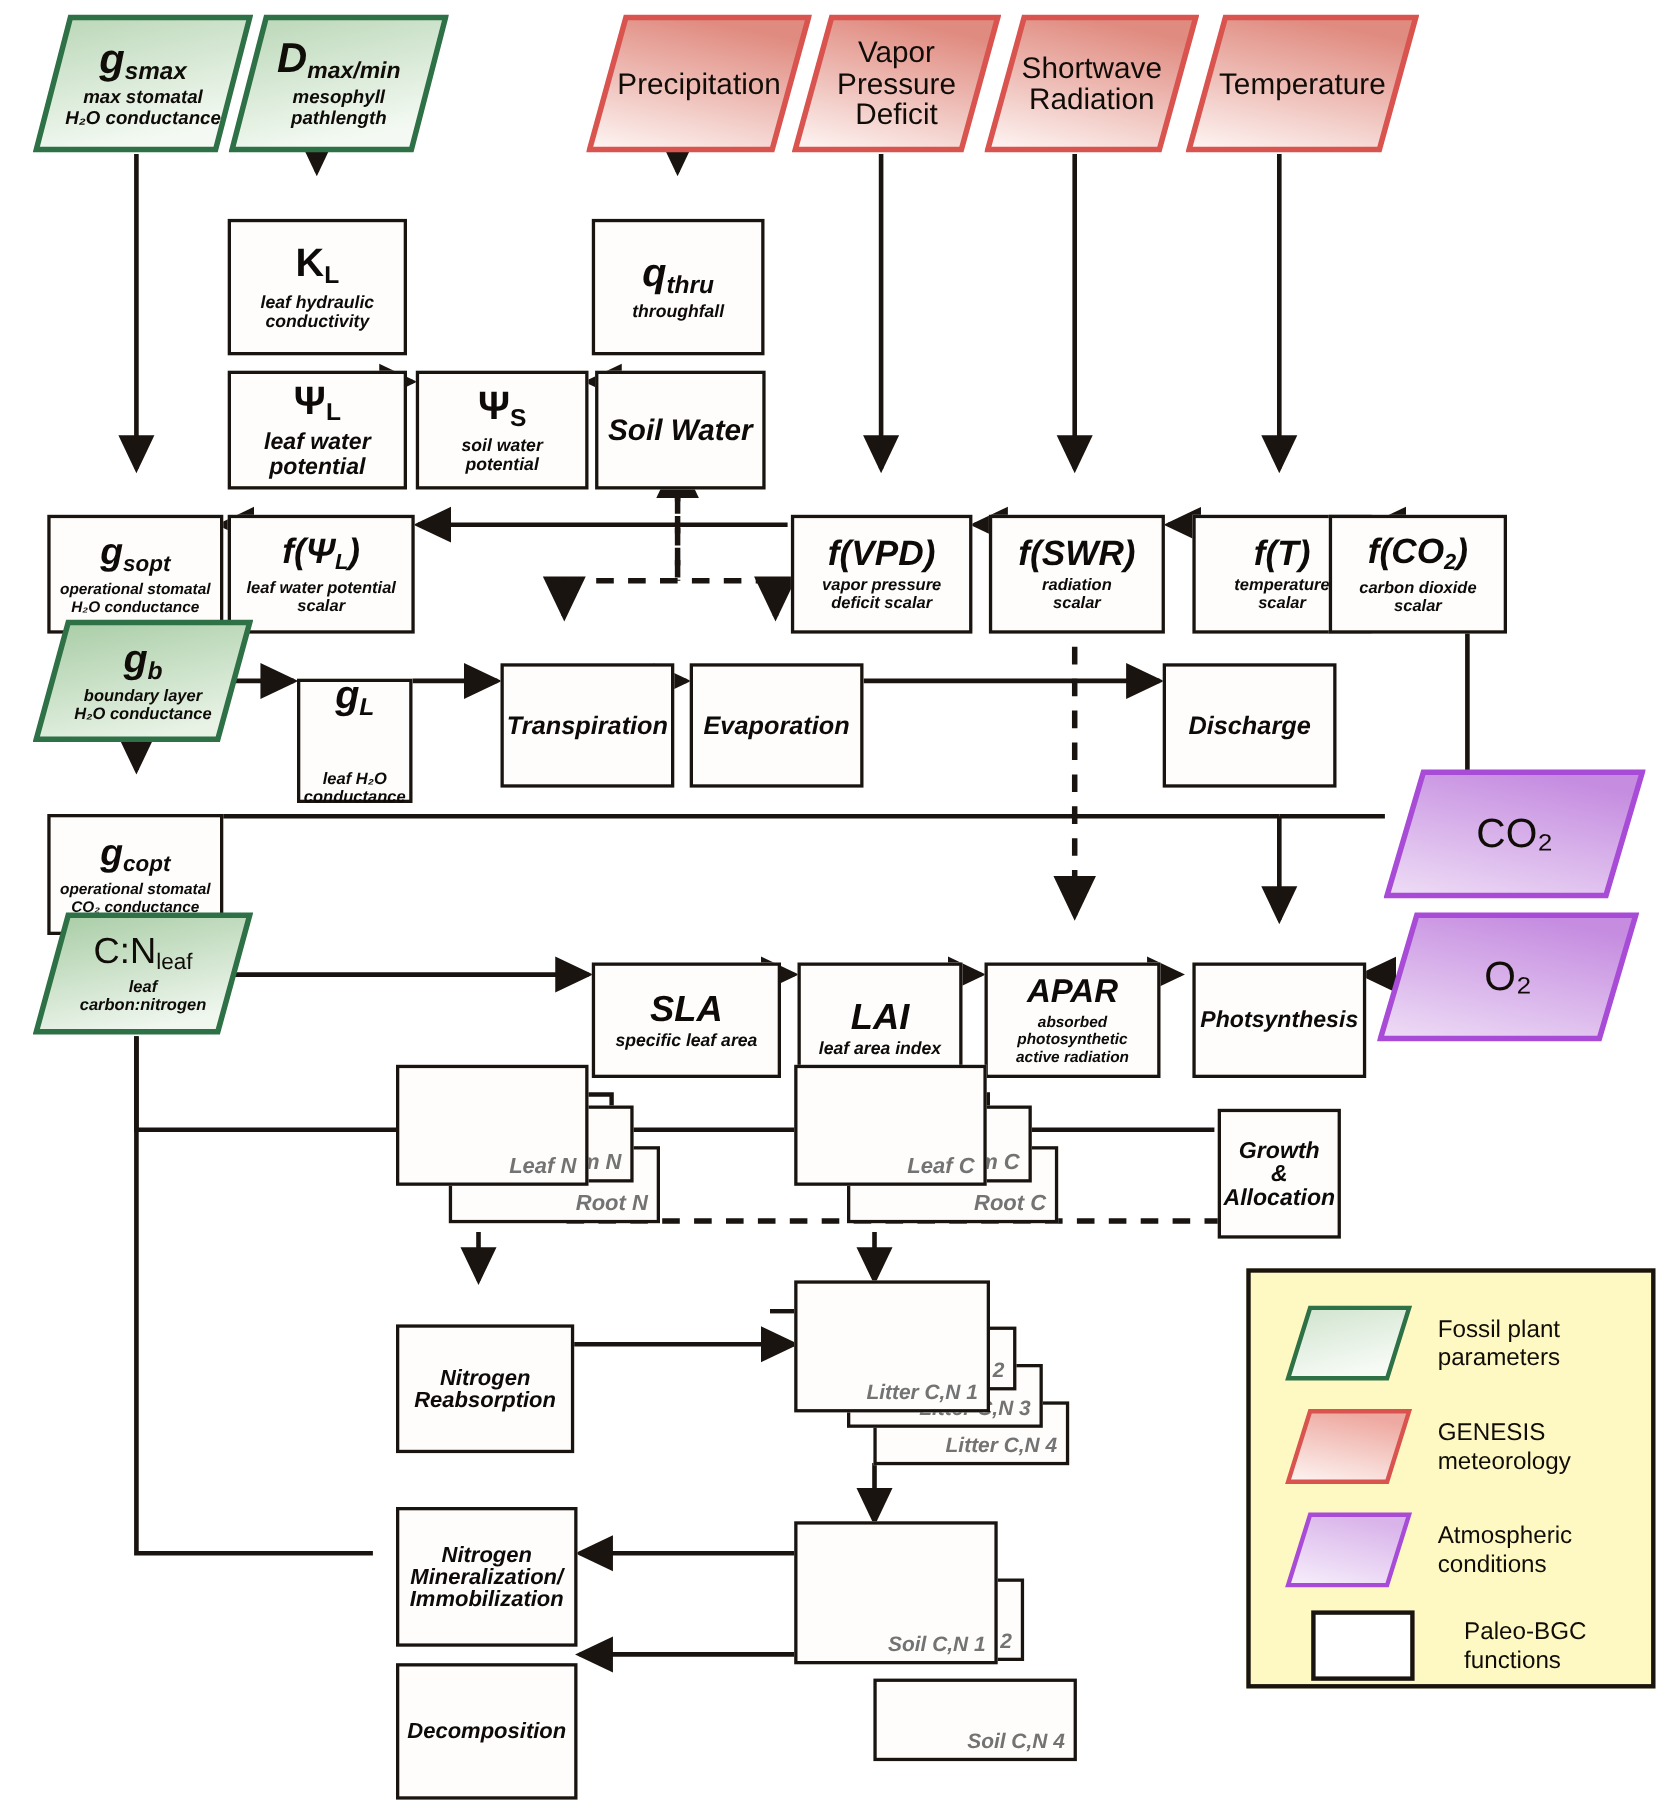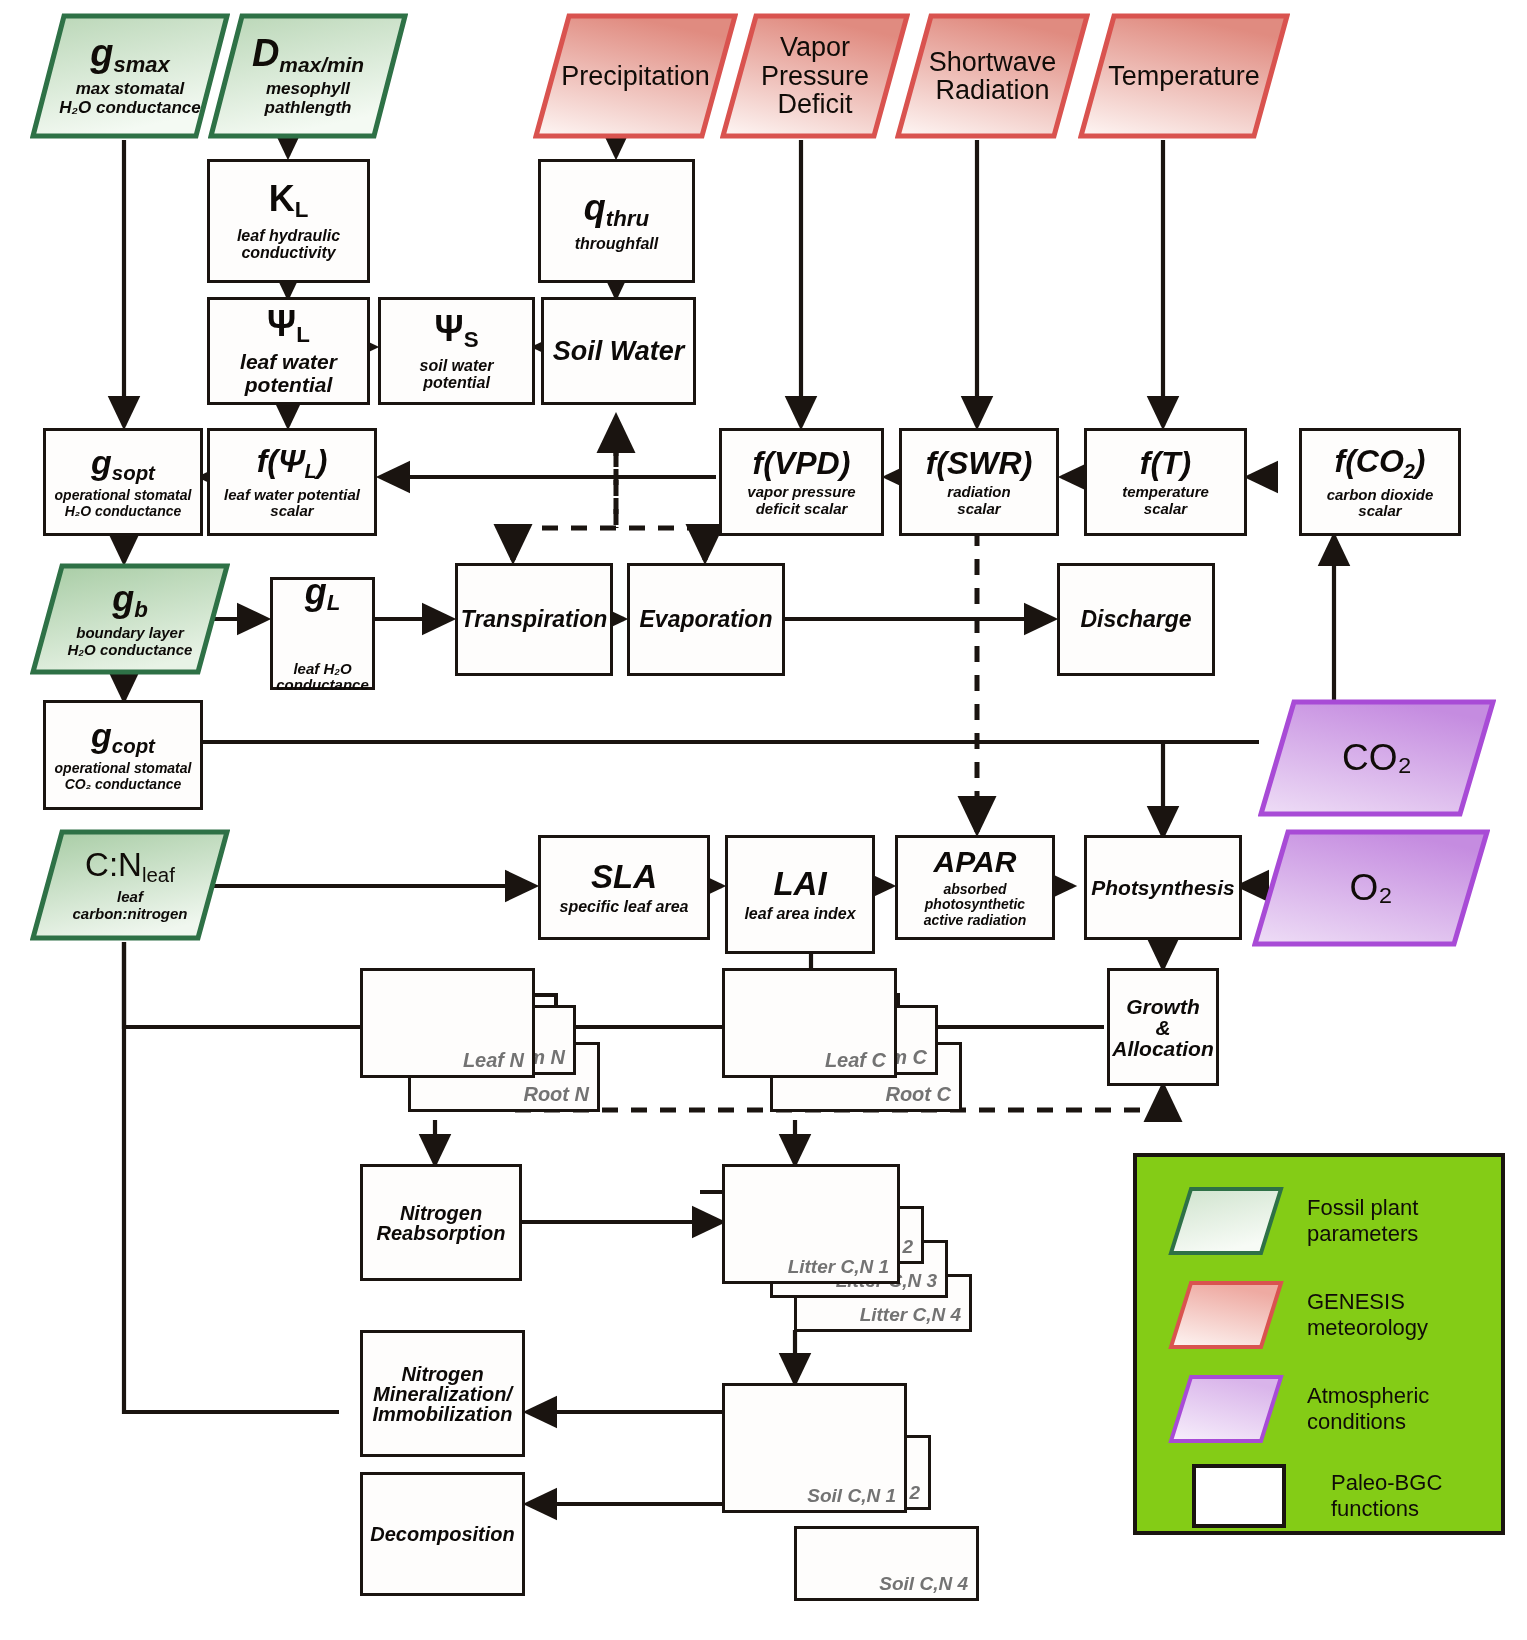--- a/index.html
+++ b/index.html
@@ -1,40 +1,40 @@
 <!DOCTYPE html>
 <html><head>
 <meta charset="utf-8">
 <style>
   html,body{margin:0;padding:0;background:#ffffff;}
   body{font-family:"Liberation Sans", sans-serif;}
   #stage{position:relative;width:1527px;height:1640px;background:#fff;overflow:hidden;}
   svg#wires{position:absolute;left:0;top:0;width:1527px;height:1640px;pointer-events:none;}
 
   .node{position:absolute;box-sizing:border-box;display:flex;flex-direction:column;
-        align-items:center;justify-content:center;text-align:center;z-index:3;background:#fff;}
+        align-items:center;justify-content:center;text-align:center;z-index:3;background:#fff;margin-top:40px;}
   .rect{border:3px solid #1a1410;background:#fefdfc;}
   .title{font-style:italic;font-weight:700;color:#0d0a08;line-height:1.0;}
   .sub{font-style:italic;font-weight:700;color:#0d0a08;line-height:1.08;margin-top:5px;}
 
   
   .para{position:absolute;z-index:3;}
   .para .shape{position:absolute;inset:0;}
   .para .txt{position:absolute;inset:0;display:flex;flex-direction:column;
              align-items:center;justify-content:center;text-align:center;z-index:2;}
   .para .hd{font-weight:400;color:#100c08;line-height:1.05;}
   .para .sb{font-style:italic;font-weight:700;color:#0d0a08;line-height:1.1;margin-top:4px;}
 
   .stack{position:absolute;z-index:3;}
   .stk{position:absolute;border:3px solid #1a1410;background:#fefdfc;box-sizing:border-box;}
   .stk span{position:absolute;right:8px;bottom:3px;font-style:italic;font-weight:700;
             color:#737373;white-space:nowrap;}
 
   #legend{position:absolute;left:1133px;top:1153px;width:372px;height:382px;
-          border:4px solid #1a1410;background:#84cc16;z-index:5;box-sizing:border-box;}
+          border:4px solid #1a1410;background:#fef9c3;z-index:5;box-sizing:border-box;}
   .lgrow{position:absolute;display:flex;align-items:center;}
   .lgtxt{font-size:22px;color:#100c08;line-height:1.18;margin-left:22px;}
 
   sub{font-size:.62em;vertical-align:-0.28em;}
 </style>
 </head>
 <body>
 
 <div id="stage">
 
@@ -351,21 +351,21 @@
   </div>
 
   <div class="node rect" style="left:1084px;top:428px;width:163px;height:108px;">
     <div class="title" style="font-size:32px;">f(T)</div>
     <div class="sub" style="font-size:15px;">
       <div>temperature</div>
       <div>scalar</div>
     </div>
   </div>
 
-  <div class="node rect" style="left:1299px;top:428px;width:162px;height:108px;">
+  <div class="node rect" style="left:1208px;top:428px;width:162px;height:108px;">
     <div class="title" style="font-size:32px;">
       <span>f(CO</span><sub>2</sub><span>)</span>
     </div>
     <div class="sub" style="font-size:15px;">
       <div>carbon dioxide</div>
       <div>scalar</div>
     </div>
   </div>
 
   <div class="para" style="left:30px;top:562px;width:200px;height:114px;">

